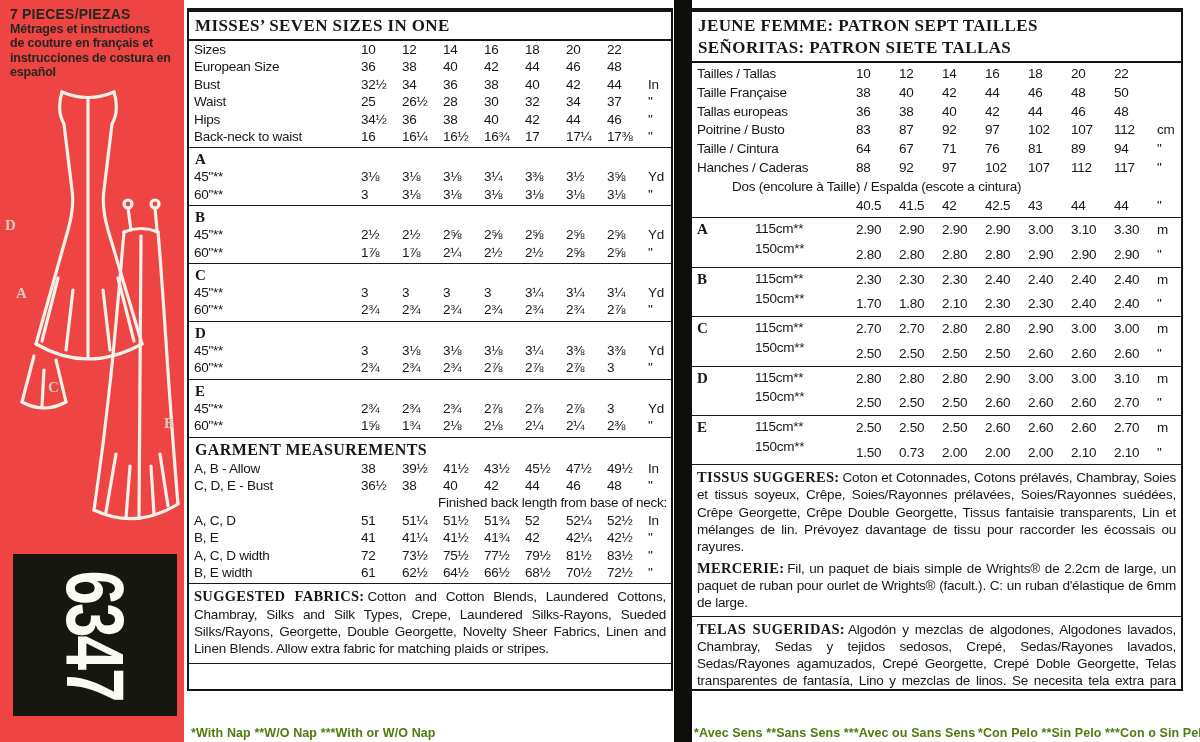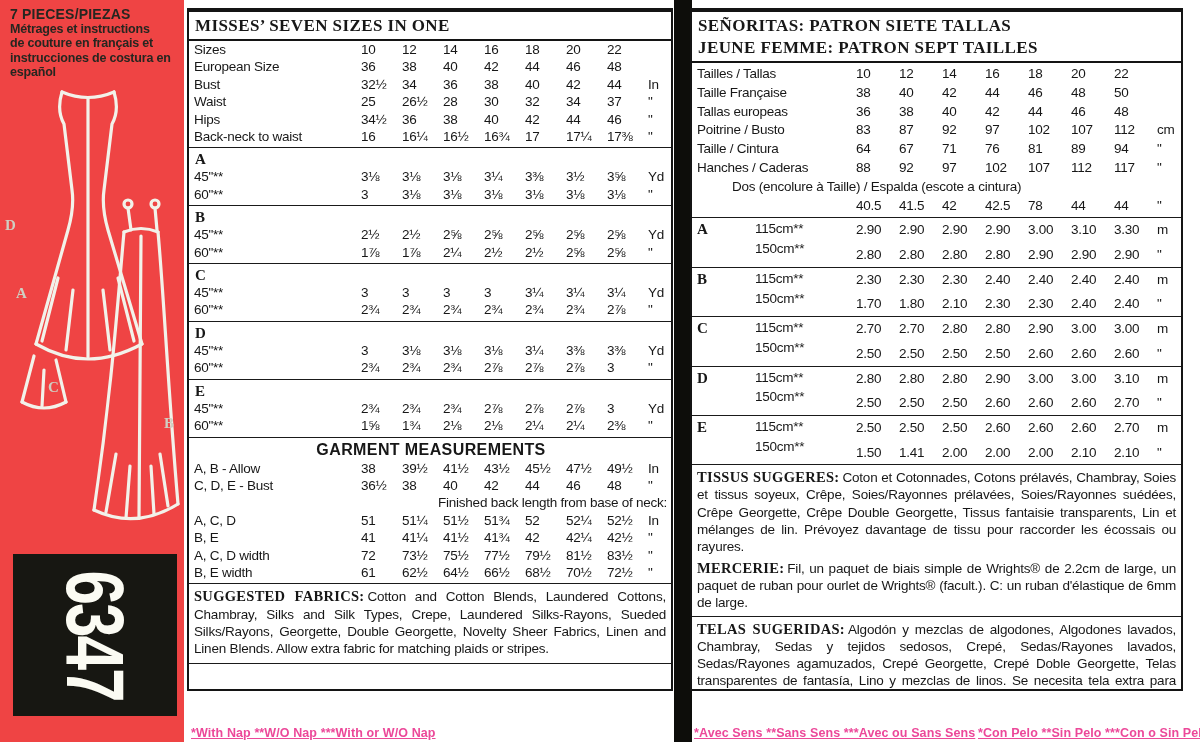--- a/index.html
+++ b/index.html
@@ -32,35 +32,35 @@
 
   
   .t-row{display:grid;align-items:baseline;}
   .en .t-row{grid-template-columns:168px repeat(7,41px) 1fr;font-size:13.5px;line-height:17.4px;letter-spacing:-0.25px;}
   .intl .t-row{grid-template-columns:160px repeat(7,43px) 1fr;font-size:13.5px;line-height:18.8px;letter-spacing:-0.25px;}
   .full-row{font-size:13.5px;letter-spacing:-0.25px;padding-left:1px;}
   .en .full-row{line-height:17.4px;text-align:right;}
   .intl .full-row{line-height:18.8px;margin-left:35px;}
   .rule{height:0;border-top:1.6px solid #1a1a1a;margin:2px -4px;}
   .sec-row{font-family:"Liberation Serif",serif;font-weight:700;font-size:15px;line-height:17px;padding:1px 0 0 2px;}
-  .inner-title{font-family:Liberation Sans, sans-serif;font-weight:700;font-size:16px;line-height:20px;
-               letter-spacing:0.4px;padding-left:2px;text-align:center;}
+  .inner-title{font-family:Liberation Serif, serif;font-weight:700;font-size:16px;line-height:20px;
+               letter-spacing:0.4px;padding-left:2px;}
   .c-label{padding-left:1px;white-space:nowrap;}
   .c-label.with2{display:flex;}
   .sec-letter-inline{font-family:"Liberation Serif",serif;font-weight:700;font-size:15px;width:58px;flex:0 0 58px;}
   .c-val,.c-unit{white-space:nowrap;}
 
   
   .para{font-size:13.5px;letter-spacing:-0.2px;text-align:justify;padding:2px 1px 3px 1px;}
   .en .para{line-height:17.3px;}
   .intl .para{line-height:17.1px;}
   .lead{font-family:"Liberation Serif",serif;font-weight:700;font-size:14.5px;letter-spacing:0.3px;margin-right:3px;}
 
   
-  .foot{position:absolute;top:726px;font-size:12.5px;font-weight:700;color:#ec4899;letter-spacing:0.1px;white-space:nowrap;text-decoration:underline;}
+  .foot{position:absolute;top:726px;font-size:12.5px;font-weight:700;color:#4d7c0f;letter-spacing:0.1px;white-space:nowrap;}
   .foot.f-en{left:191px;}
   .foot.f-fr{left:694px;}
   .foot.f-es{left:978px;}
 </style>
 </head>
 <body>
 
 <div class="page">
 
   <div class="strip">
@@ -378,22 +378,22 @@
         </div>
         <div class="rule"></div>
       </div>
     <div class="para">
       <span class="lead">SUGGESTED FABRICS:</span><span>Cotton and Cotton Blends, Laundered Cottons, Chambray, Silks and Silk Types, Crepe, Laundered Silks-Rayons, Sueded Silks/Rayons, Georgette, Double Georgette, Novelty Sheer Fabrics, Linen and Linen Blends. Allow extra fabric for matching plaids or stripes.</span>
     </div>
     <div class="rule"></div>
   </div>
 
   <div class="col intl">
+    <div class="col-title two">JEUNE FEMME: PATRON SEPT TAILLES</div>
     <div class="col-title two">SEÑORITAS: PATRON SIETE TALLAS</div>
-    <div class="col-title two">JEUNE FEMME: PATRON SEPT TAILLES</div>
     <div class="title-rule"></div>
     <div>
         <div class="t-row">
           <span class="c-label">Tailles / Tallas</span>
           <span class="c-val">10</span>
           <span class="c-val">12</span>
           <span class="c-val">14</span>
           <span class="c-val">16</span>
           <span class="c-val">18</span>
           <span class="c-val">20</span>
@@ -455,21 +455,21 @@
           <span class="c-val">117</span>
           <span class="c-unit">"</span>
         </div>
         <div class="full-row">Dos (encolure à Taille) / Espalda (escote a cintura)</div>
         <div class="t-row">
           <span class="c-label"></span>
           <span class="c-val">40.5</span>
           <span class="c-val">41.5</span>
           <span class="c-val">42</span>
           <span class="c-val">42.5</span>
-          <span class="c-val">78</span>
+          <span class="c-val">43</span>
           <span class="c-val">44</span>
           <span class="c-val">44</span>
           <span class="c-unit">"</span>
         </div>
         <div class="rule"></div>
         <div class="t-row">
           <span class="c-label with2">
             <span class="sec-letter-inline">A</span>
             <span class="c-l2">115cm**</span>
           </span>
@@ -597,21 +597,21 @@
           <span class="c-val">2.60</span>
           <span class="c-val">2.70</span>
           <span class="c-unit">m</span>
         </div>
         <div class="t-row">
           <span class="c-label with2">
             <span class="sec-letter-inline"></span>
             <span class="c-l2">150cm**</span>
           </span>
           <span class="c-val">1.50</span>
-          <span class="c-val">1.41</span>
+          <span class="c-val">0.73</span>
           <span class="c-val">2.00</span>
           <span class="c-val">2.00</span>
           <span class="c-val">2.00</span>
           <span class="c-val">2.10</span>
           <span class="c-val">2.10</span>
           <span class="c-unit">"</span>
         </div>
         <div class="rule"></div>
       </div>
     <div class="para">

